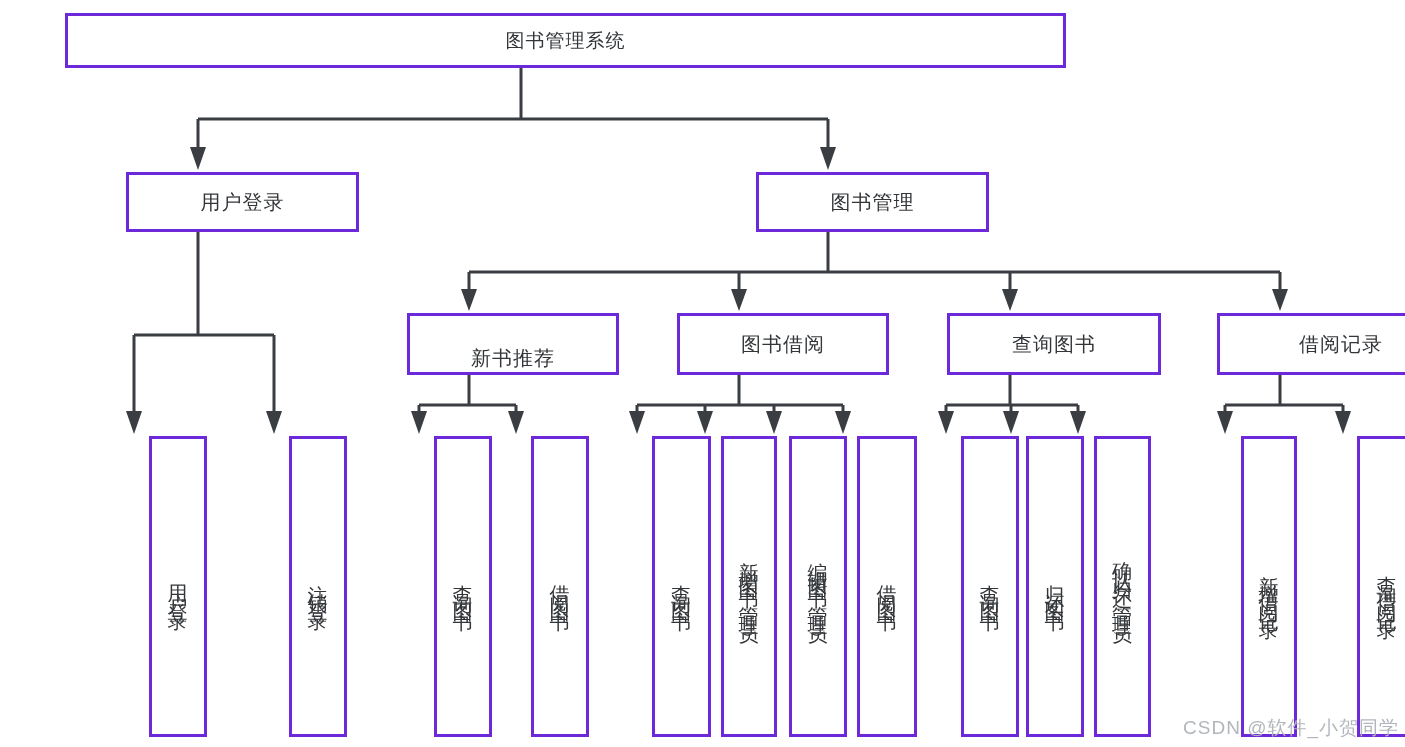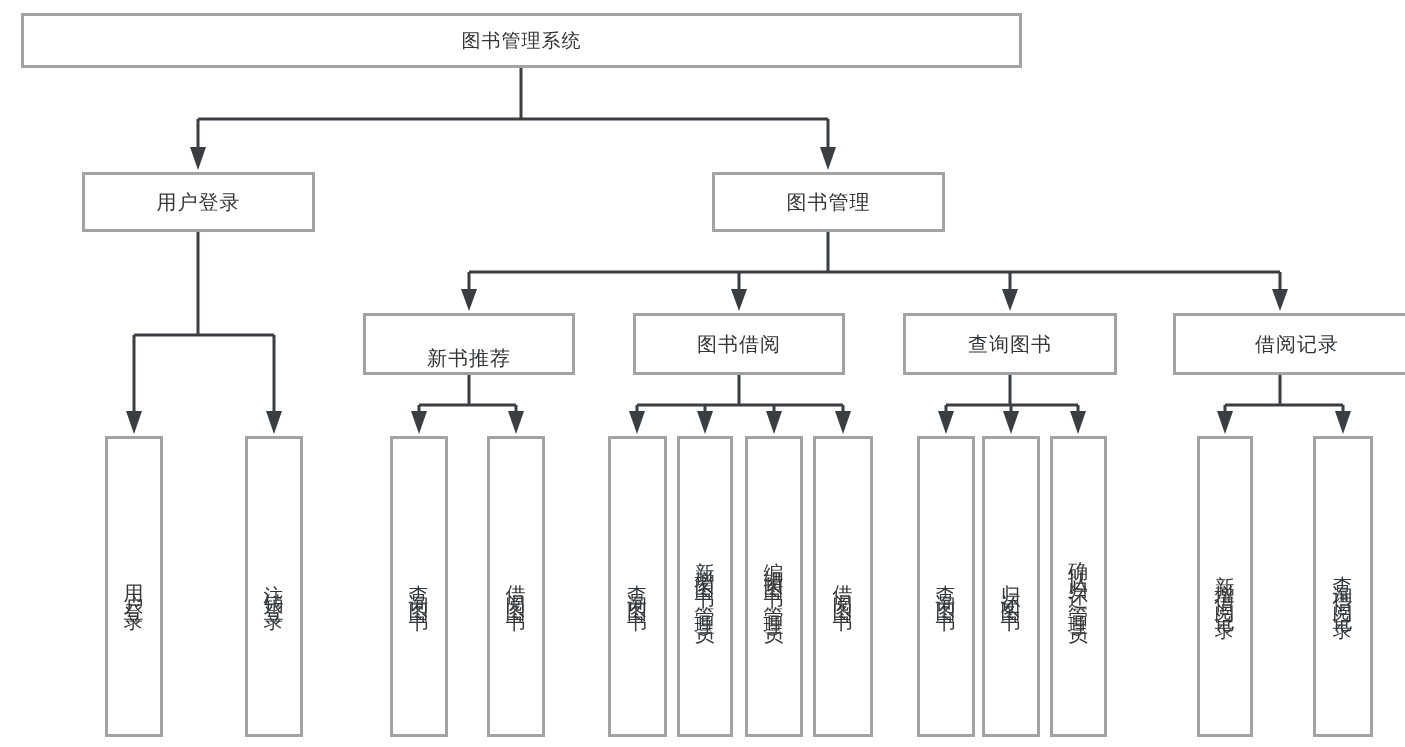--- a/index.html
+++ b/index.html
@@ -7,24 +7,25 @@
     position:relative;
     width:1405px;height:747px;
     background:#ffffff;
     font-family:"Liberation Sans","DejaVu Sans",sans-serif;
     overflow:hidden;
   }
   .connectors{position:absolute;left:0;top:0;width:1405px;height:747px;}
   .node{
     position:absolute;
     box-sizing:border-box;
-    border:3px solid #a3a3a3;
+    border:3px solid #6d28d9;
     background:#ffffff;
     display:flex;align-items:center;justify-content:center;
     color:#333639;
+    margin-left:44px;
   }
   .hbox{font-size:20px;letter-spacing:1px;}
   .title{font-size:19px;}
   .vbox span{
     writing-mode:vertical-rl;
     text-orientation:mixed;
     font-size:20px;
     letter-spacing:9px;
     line-height:1;
     color:#333639;
@@ -152,14 +153,15 @@
     <span>确认归还（管理员）</span>
   </div>
 
   <div class="node vbox" style="left:1197px;top:436px;width:56px;height:301px;">
     <span>新增借阅记录</span>
   </div>
   <div class="node vbox" style="left:1313px;top:436px;width:60px;height:301px;">
     <span>查询借阅记录</span>
   </div>
 
+  <div class="watermark">CSDN @软件_小贺同学</div>
 
 </div>
 
 </body></html>

